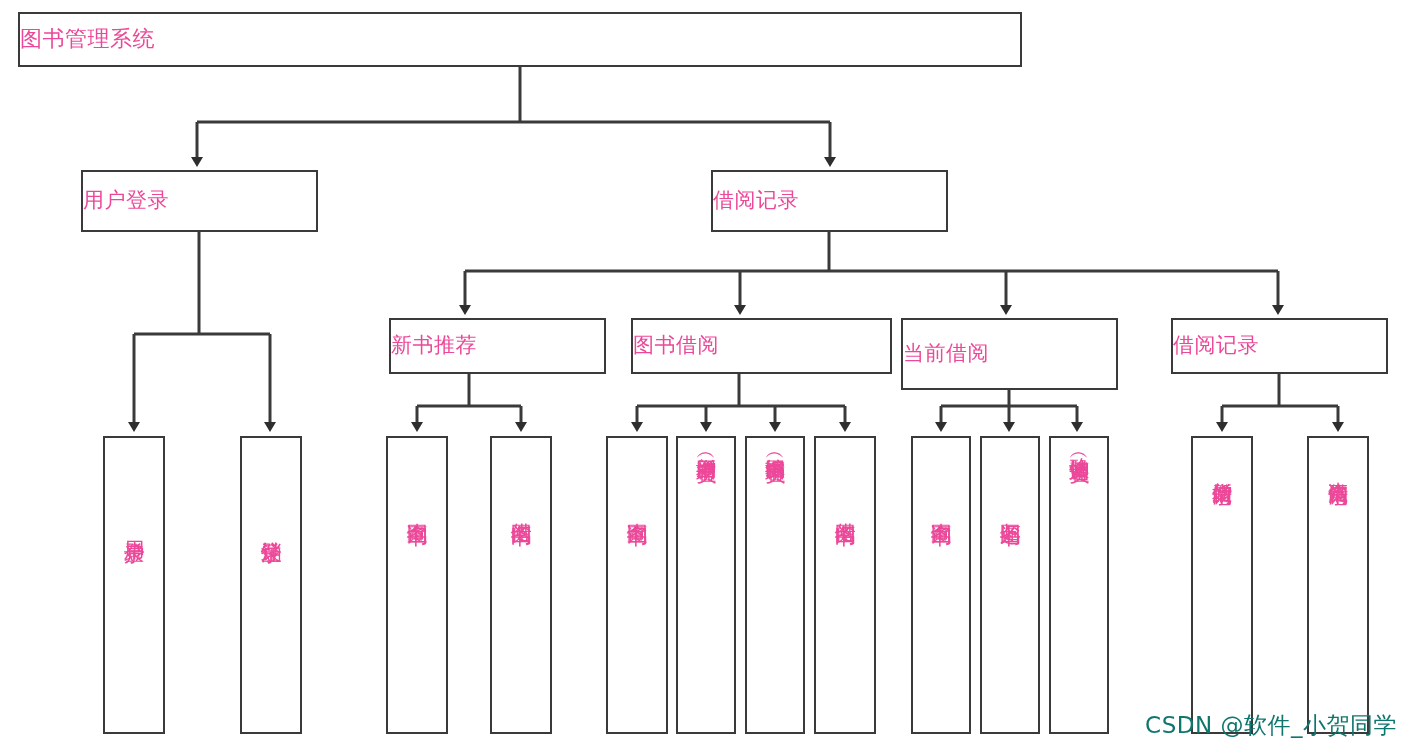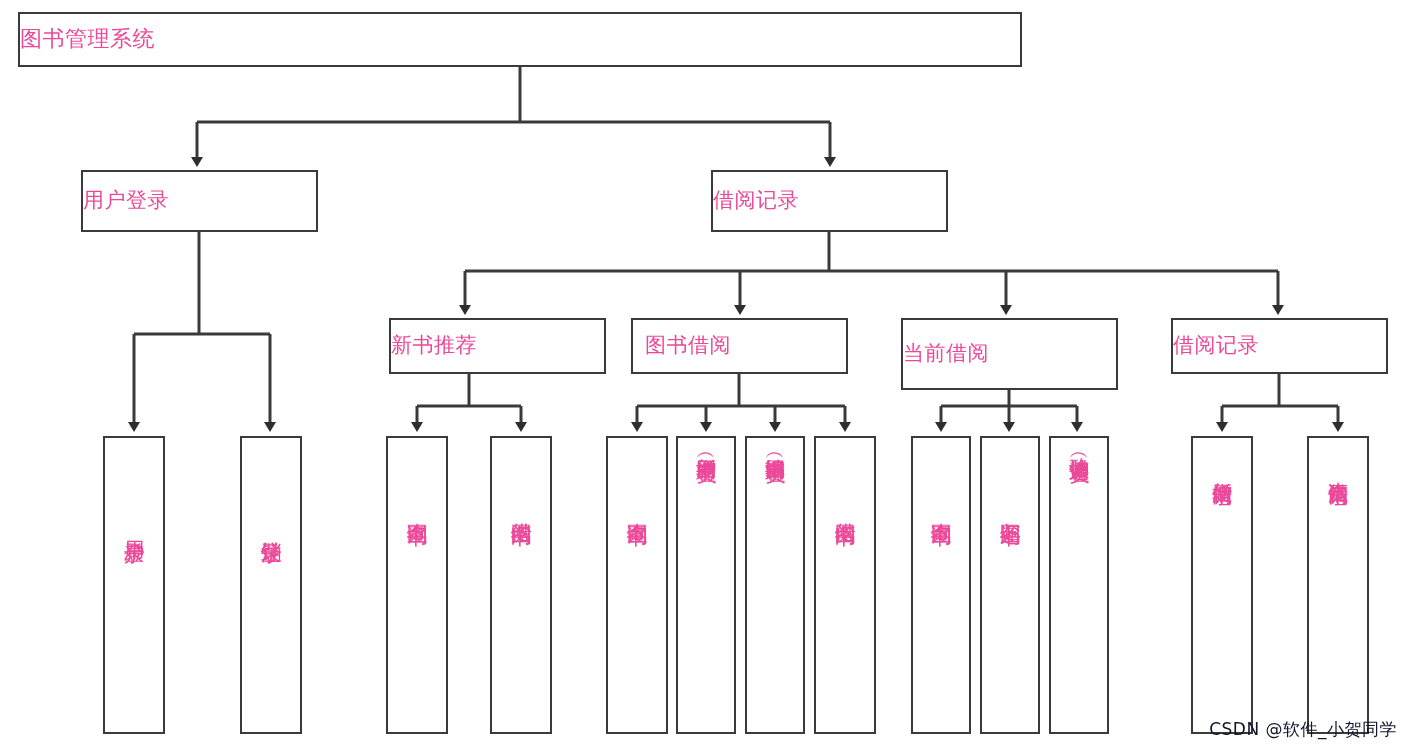--- a/index.html
+++ b/index.html
@@ -60,22 +60,22 @@
     letter-spacing: 1px;
     margin: 0 auto;
   }
   .node.vertical.tall-text .node-label {
     font-size: 20px;
   }
   .watermark {
     position: absolute;
     right: 8px;
     bottom: 6px;
-    font-size: 17px;
-    color: #0f172a;
+    font-size: 23px;
+    color: #0f766e;
     letter-spacing: 0.5px;
     white-space: nowrap;
     pointer-events: none;
   }
 </style>
 </head>
 <body>
 
 <div id="diagram-root">
 
@@ -136,21 +136,21 @@
   <div class="node horizontal" style="left:81px; top:170px; width:237px; height:62px;">
     <span class="node-label">用户登录</span>
   </div>
   <div class="node horizontal" style="left:711px; top:170px; width:237px; height:62px;">
     <span class="node-label">借阅记录</span>
   </div>
 
   <div class="node horizontal" style="left:361px; top:318px; width:217px; height:56px;margin-left:28px;">
     <span class="node-label">新书推荐</span>
   </div>
-  <div class="node horizontal" style="left:631px; top:318px; width:217px; height:56px;padding-left:12px;">
+  <div class="node horizontal" style="left:631px; top:318px; width:261px; height:56px;">
     <span class="node-label">图书借阅</span>
   </div>
   <div class="node horizontal" style="left:901px; top:318px; width:217px; height:72px;">
     <span class="node-label">当前借阅</span>
   </div>
   <div class="node horizontal" style="left:1171px; top:318px; width:217px; height:56px;">
     <span class="node-label">借阅记录</span>
   </div>
 
   <div class="node vertical" style="left:103px; top:436px; width:62px; height:298px; padding-top:86px;">

